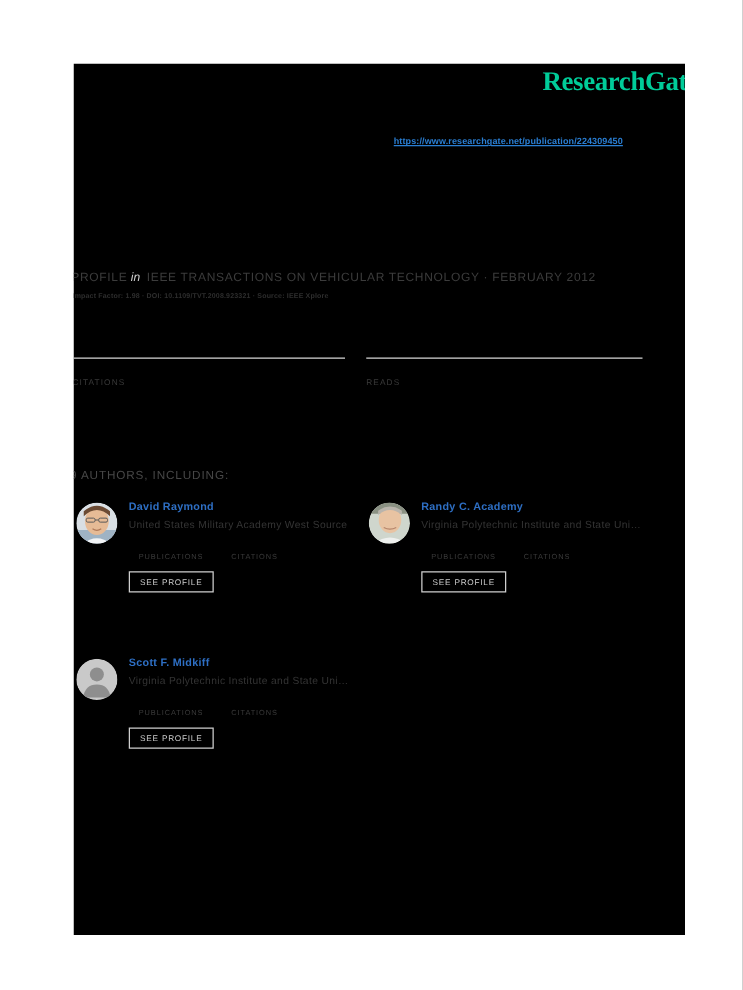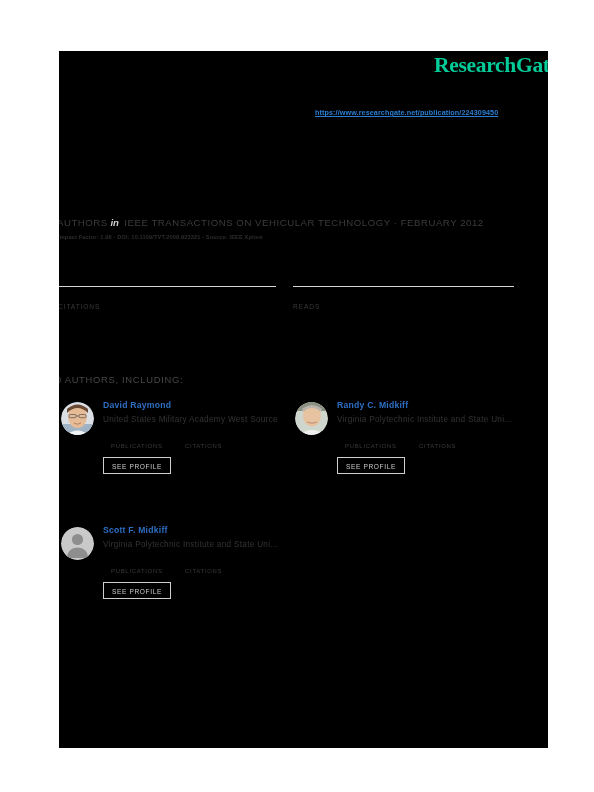--- a/index.html
+++ b/index.html
@@ -68,21 +68,21 @@
     position: absolute;
     left: -2px;
     top: 166px;
     font-size: 9.6px;
     letter-spacing: 0.55px;
     color: #3c3c3c;
     white-space: nowrap;
   }
   #article-line .kw-in {
     font-style: italic;
-    font-weight: bold;
+    font-weight: normal;
     color: #cfcfcf;
     letter-spacing: 0px;
   }
   #article-meta {
     position: absolute;
     left: -1px;
     top: 183px;
     font-size: 5.6px;
     font-weight: bold;
     letter-spacing: 0.15px;
@@ -220,21 +220,21 @@
 
 <div id="page-sheet">
 
   <div id="doc-body">
 
     <div id="rg-logo">ResearchGate</div>
 
     <a id="rg-url" href="#">https://www.researchgate.net/publication/224309450</a>
 
     <div id="article-line">
-      <span>AUTHORS</span><span class="kw-in">&nbsp;in&nbsp;&nbsp;</span><span>IEEE TRANSACTIONS ON VEHICULAR TECHNOLOGY · FEBRUARY 2012</span>
+      <span>PROFILE</span><span class="kw-in">&nbsp;in&nbsp;&nbsp;</span><span>IEEE TRANSACTIONS ON VEHICULAR TECHNOLOGY · FEBRUARY 2012</span>
     </div>
 
     <div id="article-meta">Impact Factor: 1.98 · DOI: 10.1109/TVT.2008.923321 · Source: IEEE Xplore</div>
 
     <div class="stat-block left">
       <div class="stat-rule"></div>
       <div class="stat-count"></div>
       <div class="stat-label">CITATIONS</div>
     </div>
 
@@ -293,21 +293,21 @@
           <g clip-path="url(#cp1)">
             <rect x="0" y="0" width="33" height="33" fill="#cfd6cd"></rect>
             <rect x="0" y="0" width="33" height="9" fill="#8a9183"></rect>
             <ellipse cx="17" cy="14" rx="9" ry="10.5" fill="#e8c3a2"></ellipse>
             <path d="M7.5 10 Q17 2 26.5 10 L26.5 6.5 Q17 0 7.5 6.5 Z" fill="#b9b4ac"></path>
             <path d="M12 20 Q17 22.5 22 20" stroke="#b5846a" stroke-width="0.9" fill="none"></path>
             <path d="M4 33 Q17 23 30 33 Z" fill="#eef0ee"></path>
           </g>
         </svg>
       </div>
-      <div class="author-name">Randy C. Midkiff</div>
+      <div class="author-name">Randy C. Academy</div>
       <div class="author-affil">Virginia Polytechnic Institute and State Uni…</div>
       <div class="author-stats">
         <div class="stat-cell pubs">
           <div class="num"></div>
           <div class="lbl">PUBLICATIONS</div>
         </div>
         <div class="stat-cell cits">
           <div class="num"></div>
           <div class="lbl">CITATIONS</div>
         </div>

